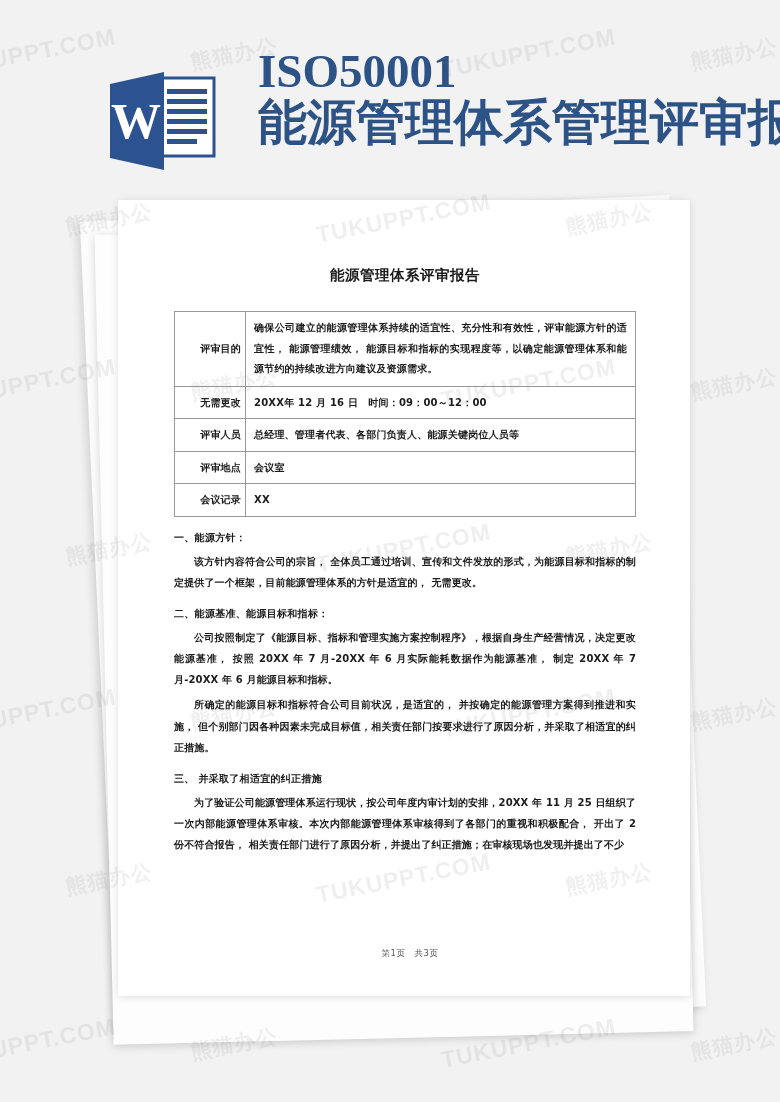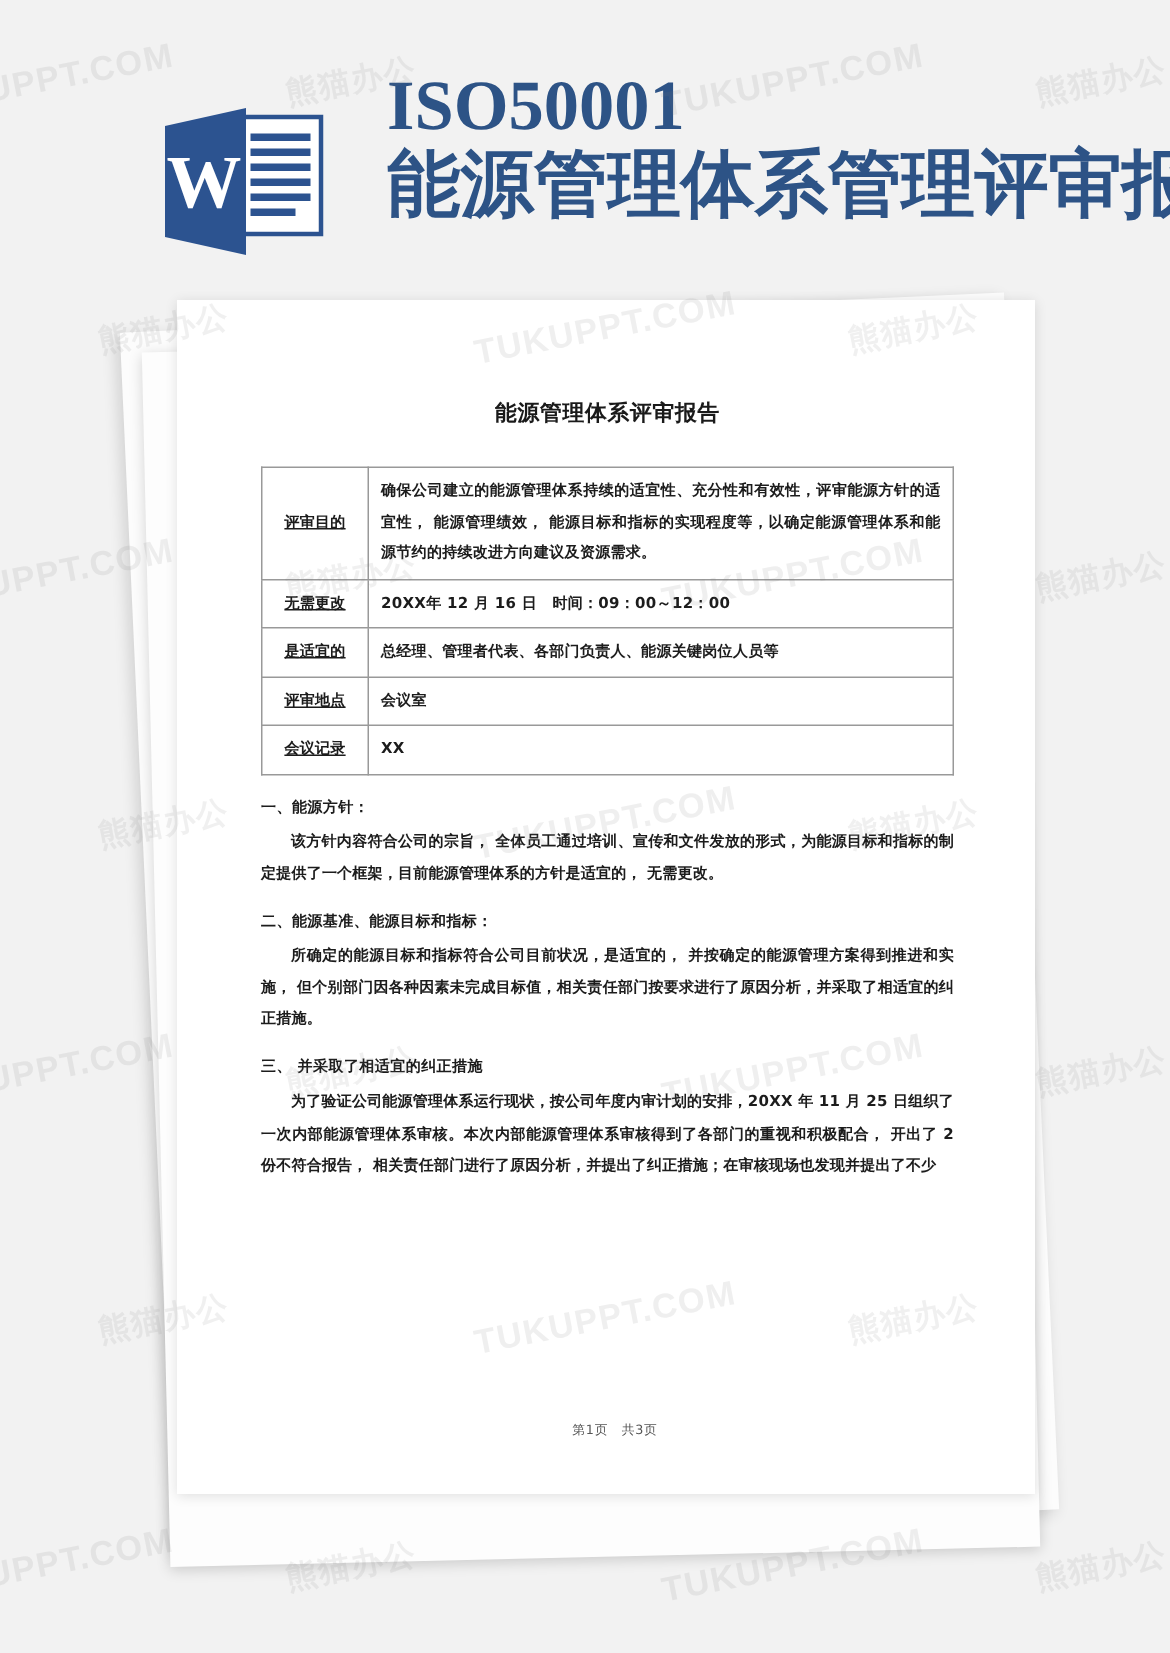--- a/index.html
+++ b/index.html
@@ -140,24 +140,23 @@
   }
   #info-table td {
     border: 1px solid #999;
     padding: 6px 8px;
     vertical-align: middle;
     line-height: 1.95;
     letter-spacing: 0.2px;
   }
   #info-table td.label {
     width: 62px;
-    text-align: center;
+    text-align: right;
     padding: 6px 4px;
     font-weight: bold;
-    text-decoration: underline;
   }
   #info-table td.value {
     text-align: justify;
     font-weight: bold;
   }
   #info-table tr.tall td { line-height: 2.05; }
 
   
   .sec-head {
     font-family: "DejaVu Sans", "Liberation Sans", sans-serif;
@@ -235,38 +234,39 @@
       <tbody>
         <tr class="tall">
           <td class="label">评审目的</td>
           <td class="value">确保公司建立的能源管理体系持续的适宜性、充分性和有效性，评审能源方针的适宜性， 能源管理绩效， 能源目标和指标的实现程度等，以确定能源管理体系和能源节约的持续改进方向建议及资源需求。</td>
         </tr>
         <tr>
           <td class="label">无需更改</td>
           <td class="value">20XX年 12 月 16 日　时间：09：00～12：00</td>
         </tr>
         <tr>
-          <td class="label">是适宜的</td>
+          <td class="label">评审人员</td>
           <td class="value">总经理、管理者代表、各部门负责人、能源关键岗位人员等</td>
         </tr>
         <tr>
           <td class="label">评审地点</td>
           <td class="value">会议室</td>
         </tr>
         <tr>
           <td class="label">会议记录</td>
           <td class="value">XX</td>
         </tr>
       </tbody>
     </table>
 
     <div class="sec-head">一、能源方针：</div>
     <p class="para">该方针内容符合公司的宗旨， 全体员工通过培训、宣传和文件发放的形式，为能源目标和指标的制定提供了一个框架，目前能源管理体系的方针是适宜的， 无需更改。</p>
 
     <div class="sec-head">二、能源基准、能源目标和指标：</div>
+    <p class="para">公司按照制定了《能源目标、指标和管理实施方案控制程序》，根据自身生产经营情况，决定更改能源基准， 按照 20XX 年 7 月-20XX 年 6 月实际能耗数据作为能源基准， 制定 20XX 年 7 月-20XX 年 6 月能源目标和指标。</p>
     <p class="para">所确定的能源目标和指标符合公司目前状况，是适宜的， 并按确定的能源管理方案得到推进和实施， 但个别部门因各种因素未完成目标值，相关责任部门按要求进行了原因分析，并采取了相适宜的纠正措施。</p>
 
     <div class="sec-head">三、 并采取了相适宜的纠正措施</div>
     <p class="para tight">为了验证公司能源管理体系运行现状，按公司年度内审计划的安排，20XX 年 11 月 25 日组织了一次内部能源管理体系审核。本次内部能源管理体系审核得到了各部门的重视和积极配合， 开出了 2 份不符合报告， 相关责任部门进行了原因分析，并提出了纠正措施；在审核现场也发现并提出了不少</p>
 
   </div>
 
   <div id="footer">第1页　共3页</div>
 </div>
 

